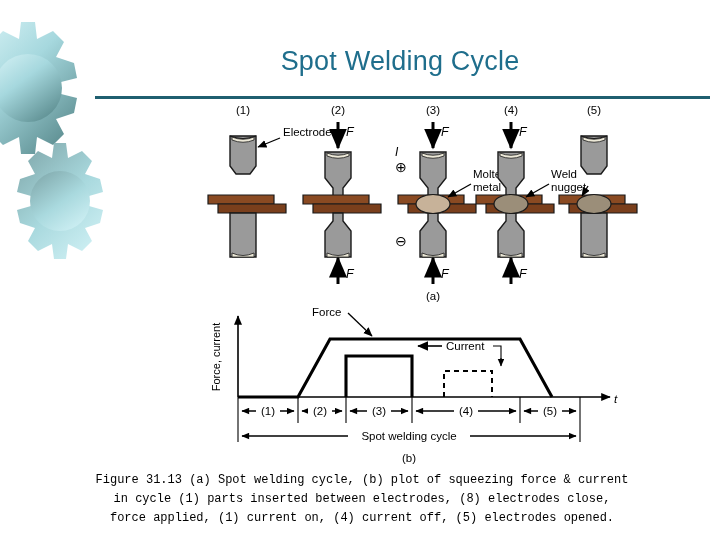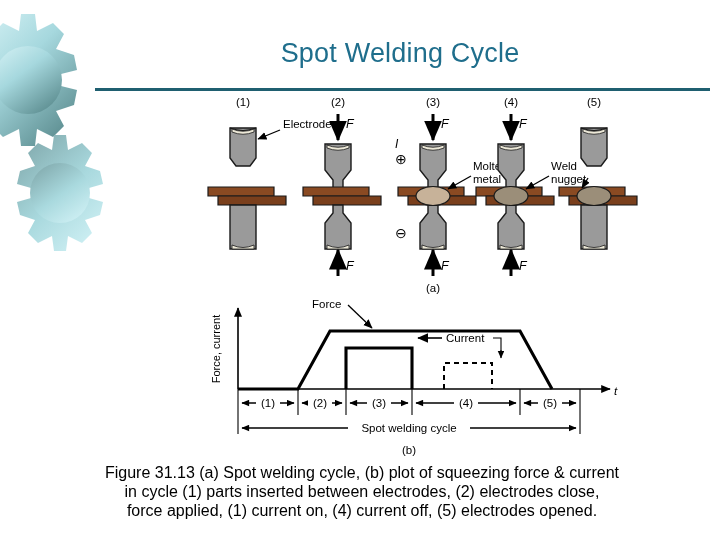--- a/index.html
+++ b/index.html
@@ -3,21 +3,21 @@
 <meta charset="utf-8">
 <style>
   html,body{margin:0;padding:0;}
   body{
     width:720px;height:540px;
     background:#ffffff;
     font-family:"Liberation Sans", sans-serif;
     overflow:hidden;
     position:relative;
   }
-  #slide{position:absolute;left:0;top:0;width:720px;height:463px;}
+  #slide{position:absolute;left:0;top:8px;width:720px;height:463px;}
 
   
   .gears{position:absolute;left:-12px;top:8px;width:130px;height:260px;pointer-events:none;}
 
   
   .title{
     position:absolute;left:95px;top:38px;width:610px;
     text-align:center;
     font-size:27px;color:#1F6E8C;letter-spacing:.2px;
     white-space:nowrap;
@@ -26,22 +26,23 @@
     position:absolute;left:95px;top:88px;width:615px;height:3px;
     background:#1F5F70;
   }
 
   
   .figure{position:absolute;left:190px;top:92px;width:470px;height:370px;}
 
   
   .caption{
     position:absolute;left:62px;top:463px;width:600px;
-    font-size:16px;line-height:19px;color:#000;
+    font-size:12px;line-height:19px;color:#000;
     text-align:center;
+    font-family:Liberation Mono, monospace;
   }
   .caption .l1{display:block;}
   .caption .l2{display:block;}
   .caption .l3{display:block;}
 </style>
 </head>
 <body>
 
 <div id="slide">
 
@@ -253,17 +254,17 @@
         <rect x="158" y="329" width="122" height="14" fill="#fff"></rect>
         <text x="219" y="340" font-size="11.5" text-anchor="middle" fill="#000">Spot welding cycle</text>
 
         <text x="219" y="362" font-size="11.5" text-anchor="middle" fill="#000">(b)</text>
       </g>
     </svg>
   </div>
 
   <div class="caption">
     <span class="l1">Figure 31.13  (a) Spot welding cycle, (b) plot of squeezing force &amp; current</span>
-    <span class="l2">in cycle (1) parts inserted between electrodes, (2) electrodes close,</span>
+    <span class="l2">in cycle (1) parts inserted between electrodes, (8) electrodes close,</span>
     <span class="l3">force applied, (1) current on, (4) current off, (5) electrodes opened.</span>
   </div>
 
 </div>
 
 </body></html>

